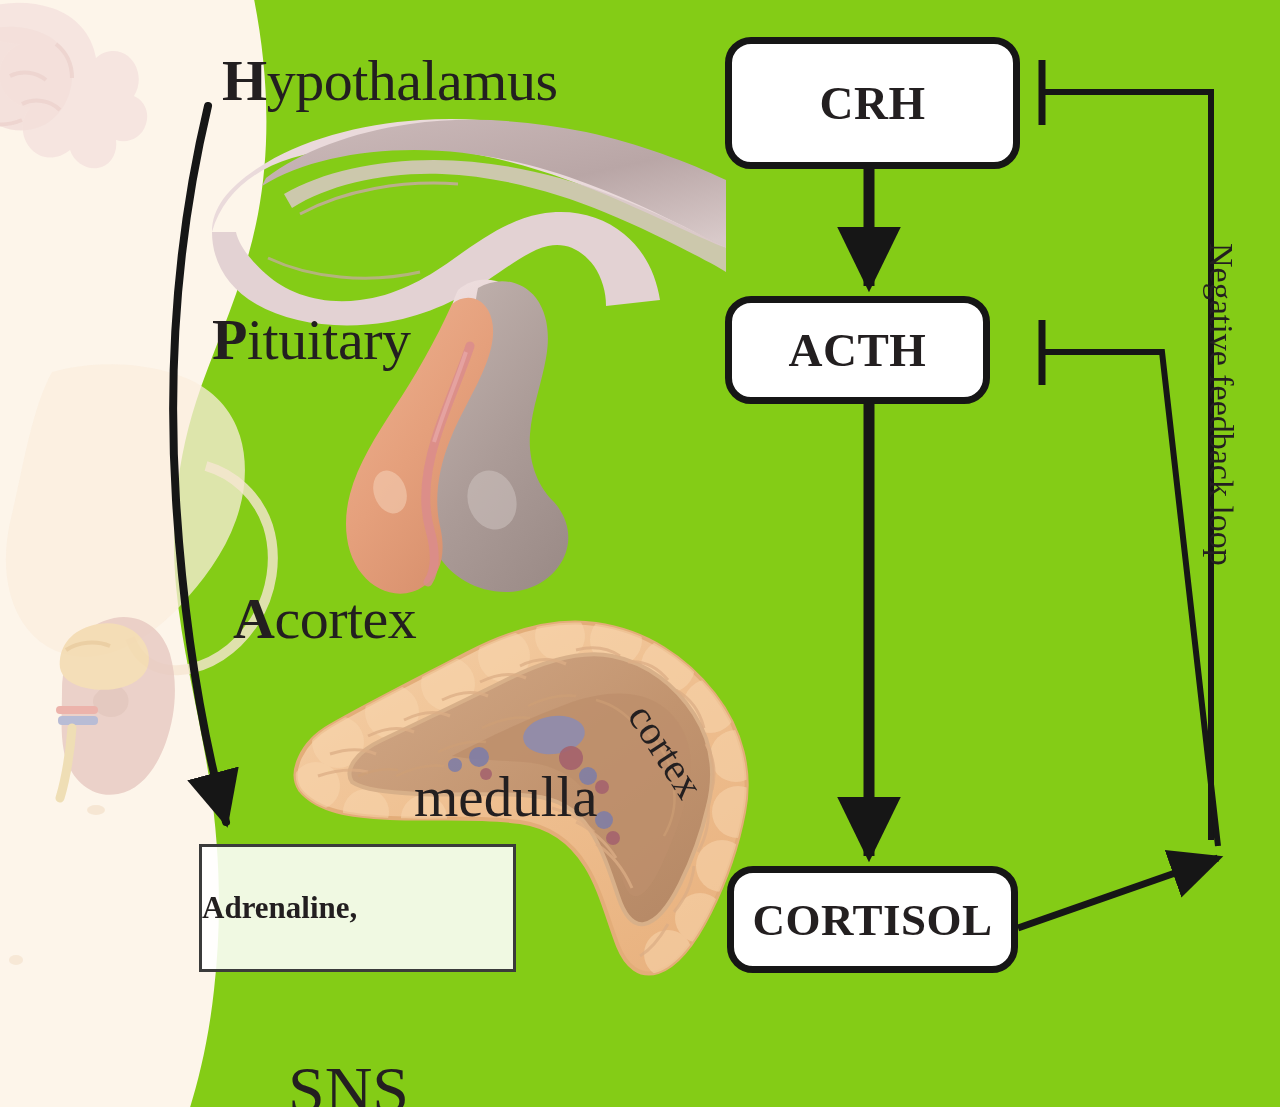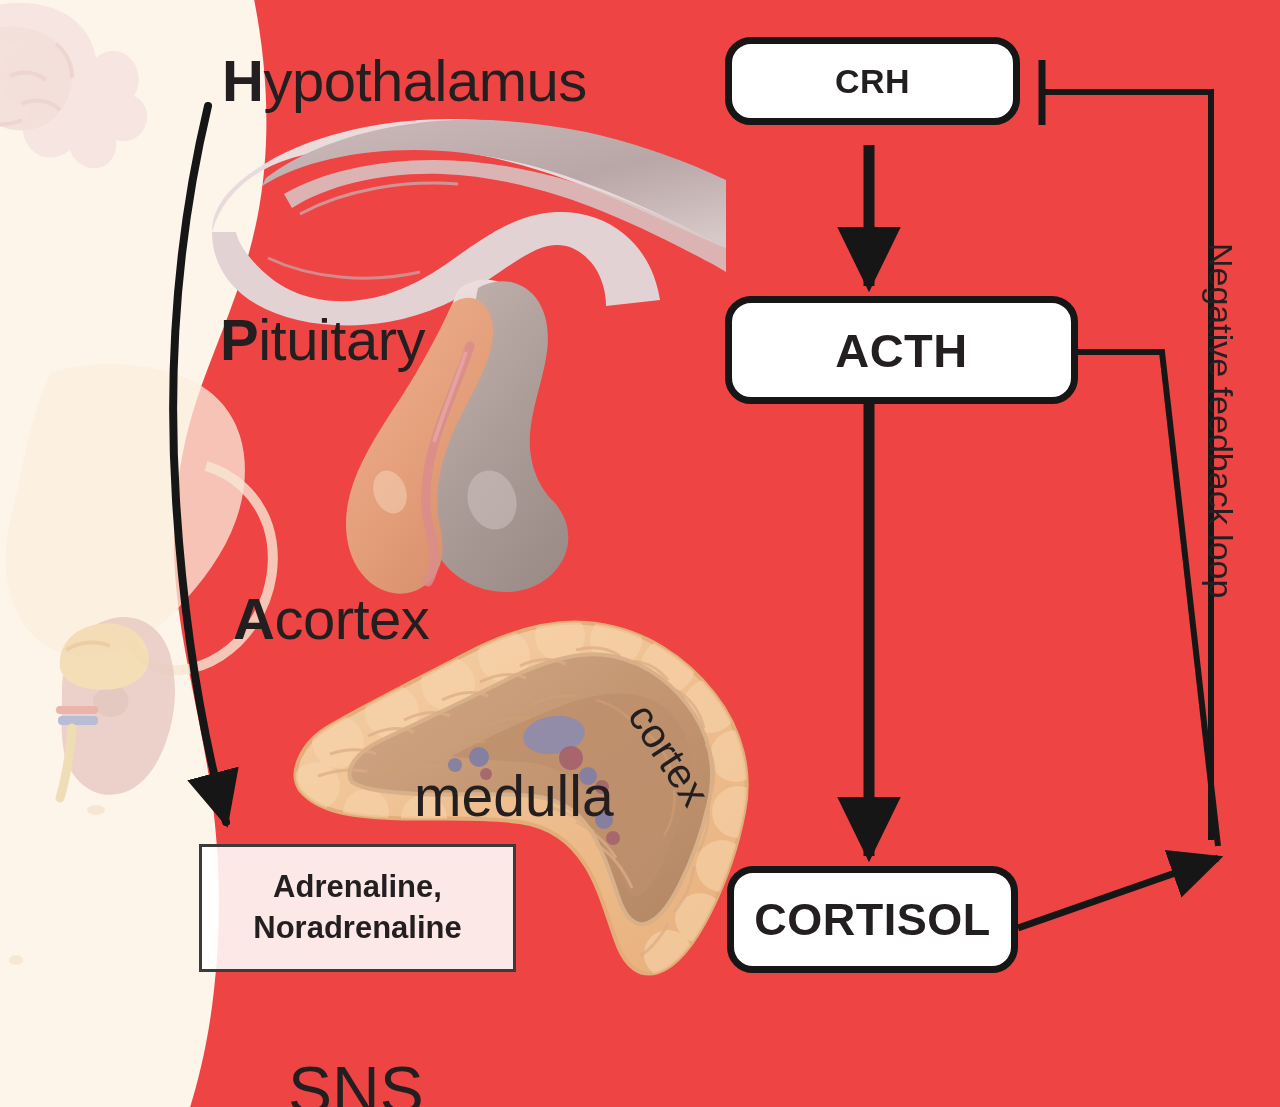--- a/index.html
+++ b/index.html
@@ -4,23 +4,23 @@
 <style>
   html, body {
     margin: 0;
     padding: 0;
     background: #ffffff;
   }
   #stage {
     position: relative;
     width: 1280px;
     height: 1107px;
-    background: #ef4444;
+    background: #84cc16;
     overflow: hidden;
-    font-family: Liberation Sans, sans-serif;
+    font-family: Liberation Serif, serif;
   }
   #bg-svg, #fg-svg {
     position: absolute;
     left: 0;
     top: 0;
     width: 1280px;
     height: 1107px;
   }
   #bg-svg { z-index: 1; }
   #fg-svg { z-index: 3; pointer-events: none; }
@@ -33,57 +33,57 @@
     color: #231f20;
     letter-spacing: -0.5px;
     white-space: nowrap;
     line-height: 1;
     z-index: 4;
   }
   .organ-label .cap {
     font-weight: 700;
   }
   #label-hypothalamus { left: 222px; top: 52px; }
-  #label-pituitary    { left: 220px; top: 311px; }
+  #label-pituitary    { left: 212px; top: 311px; }
   #label-adrenal      { left: 233px; top: 590px; }
 
   
   .node-box {
     position: absolute;
     box-sizing: border-box;
     background: #ffffff;
     border: 7px solid #161616;
     border-radius: 26px;
     display: flex;
     align-items: center;
     justify-content: center;
     color: #231f20;
     font-weight: 700;
     letter-spacing: 0.5px;
     z-index: 4;
   }
-  #node-crh      { left: 725px; top: 37px;  width: 295px; height: 88px; font-size: 34px; }
-  #node-acth     { left: 725px; top: 296px; width: 353px; height: 108px; font-size: 47px; }
+  #node-crh      { left: 725px; top: 37px;  width: 295px; height: 132px; font-size: 47px; }
+  #node-acth     { left: 725px; top: 296px; width: 265px; height: 108px; font-size: 47px; }
   #node-cortisol { left: 727px; top: 866px; width: 291px; height: 107px; font-size: 45px; }
 
   
   #node-sns-box {
     position: absolute;
     left: 199px;
     top: 844px;
     width: 317px;
     height: 128px;
     box-sizing: border-box;
     background: rgba(255,255,255,0.88);
     border: 3px solid #3b3b3b;
     border-radius: 0;
     display: flex;
-    flex-direction: column;
+    flex-direction: row;
     align-items: center;
-    justify-content: center;
+    justify-content: flex-start;
     z-index: 4;
   }
   #node-sns-box .sns-line {
     font-size: 31px;
     font-weight: 700;
     color: #231f20;
     line-height: 1.32;
     white-space: nowrap;
   }
 
@@ -420,21 +420,20 @@
   <div class="node-box" id="node-acth">
     <span>ACTH</span>
   </div>
 
   <div class="node-box" id="node-cortisol">
     <span>CORTISOL</span>
   </div>
 
   <div id="node-sns-box">
     <div class="sns-line">Adrenaline,</div>
-    <div class="sns-line">Noradrenaline</div>
   </div>
 
   <div id="label-feedback">Negative feedback loop</div>
 
   <div class="axis-caption" id="caption-sns">SNS</div>
 
 
 </div>
 
 </body></html>

